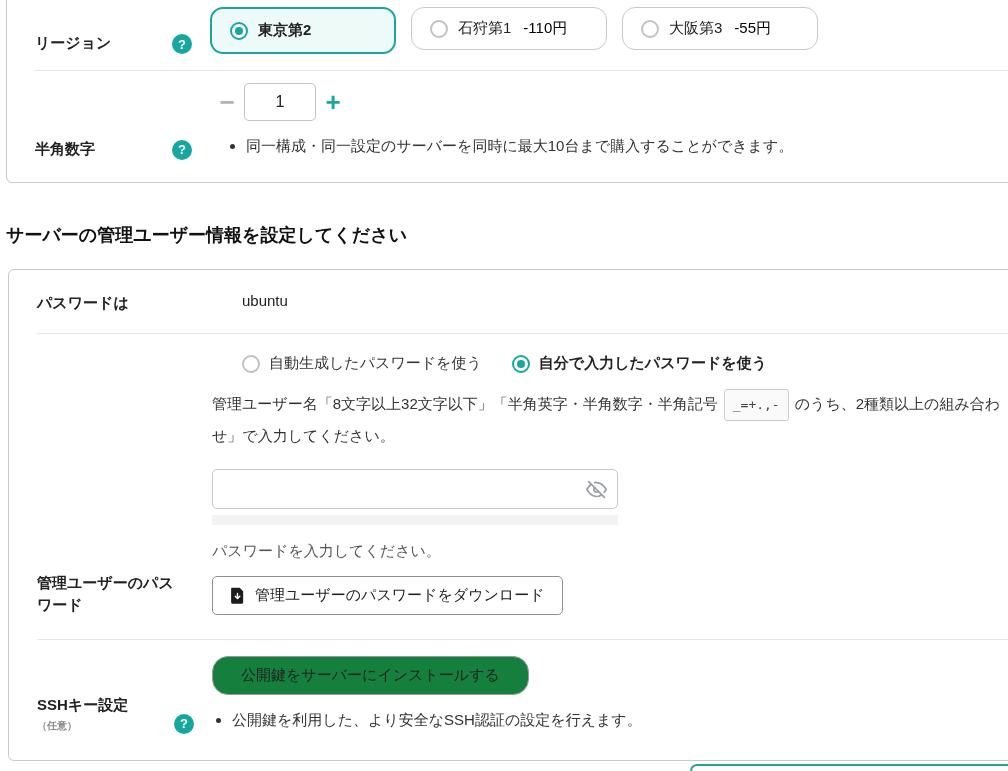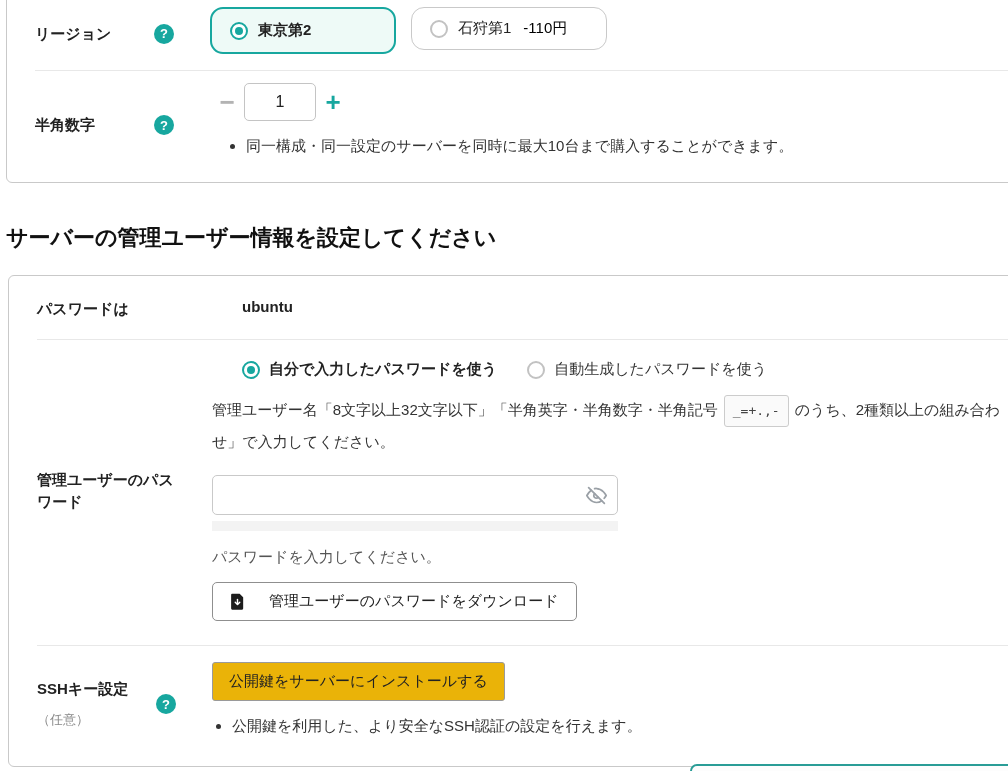--- a/index.html
+++ b/index.html
@@ -10,25 +10,25 @@
     font-size:15px; color:#222;
   }
   .card {
     border:1px solid #c9c9c9; border-radius:6px;
     width:1032px; background:#fff;
   }
   .card1 { margin-left:6px; margin-top:-10px; }
   .card2 { margin-left:8px; }
   .row { display:flex; padding:18px 0 18px 28px; }
   .label-col {
-    width:175px; flex:none; display:flex; align-items:center;
-    justify-content:space-between; padding-right:36px;
+    width:175px; flex:none; display:flex; align-items:flex-end;
+    justify-content:space-between; padding-right:18px;
   }
   .label-txt { font-weight:bold; width:138px; line-height:1.45; }
-  .label-sub { font-weight:normal; color:#8a8a8a; font-size:13px; margin-top:11px; }
+  .label-sub { font-weight:bold; color:#8a8a8a; font-size:10px; margin-top:4px; }
   .help {
     width:20px; height:20px; flex:none; border-radius:50%;
     background:var(--teal); color:#fff; font-size:13px; font-weight:bold;
     display:flex; align-items:center; justify-content:center; margin-top:0;
     cursor:pointer; user-select:none;
   }
   .content-col { flex:1; min-width:0; }
   .divider { border-top:1px solid #e8e8e8; margin-left:28px; }
 
   :root { --teal:#17a79f; --teal-bg:#eefaf7; }
@@ -62,24 +62,24 @@
     cursor:pointer; user-select:none; line-height:38px; }
   .step-minus { color:#b3b3b3; }
   .step-plus  { color:var(--teal); }
   .qty-input {
     width:72px; height:38px; border:1px solid #c4c4c4; border-radius:5px;
     text-align:center; font-size:16px; font-family:inherit; color:#222; outline:none;
   }
   ul.notes { margin:14px 0 0 36px; color:#333; }
   ul.notes li { margin-bottom:2px; line-height:1.5; }
 
-  h2.section-heading { font-size:22px; font-weight:bold; color:#111;
+  h2.section-heading { font-size:18px; font-weight:bold; color:#111;
     margin:40px 0 22px 6px; }
 
-  .value-bold { font-weight:bold;margin-top:28px; }
+  .value-bold { font-weight:normal;margin-top:28px; }
 
   
   .radio-group { display:flex; align-items:center; gap:30px; margin-left:30px; }
   .radio-item { display:flex; align-items:center; gap:9px; cursor:pointer; }
   .radio-item .lbl-bold { font-weight:bold; }
   .radio-item .lbl-norm { color:#333; }
   .hint { margin-top:16px; line-height:2.0; color:#333; max-width:800px; }
   .sym-box {
     display:inline-block; font-family:"DejaVu Sans Mono","Liberation Mono",monospace;
     font-size:13px; border:1px solid #ccc; background:#fafafa; border-radius:3px;
@@ -87,28 +87,28 @@
   }
   .pw-wrap { position:relative; width:406px; margin-top:18px; }
   .pw-input {
     width:100%; height:40px; border:1px solid #c9c9c9; border-radius:5px;
     padding:0 40px 0 12px; font-size:15px; font-family:inherit; outline:none;
   }
   .eye { position:absolute; right:11px; top:10px; cursor:pointer; }
   .strength { width:406px; height:10px; background:#f3f3f3; margin-top:6px; }
   .pw-help { color:#555; margin-top:17px; }
   .btn-outline {
-    display:inline-flex; align-items:center; gap:24px;
+    display:inline-flex; align-items:center; gap:10px;
     border:1px solid #8f8f8f; border-radius:5px; background:#fff;
     padding:9px 17px; font-size:15px; color:#222; cursor:pointer;
     font-family:inherit; margin-top:15px;
   }
   .btn-plain {
-    display:inline-block; border:1px solid #9a9a9a; border-radius:3px;
-    background:#eab308; padding:9px 16px; font-size:15px; color:#222;
+    display:inline-block; border:1px solid #9a9a9a; border-radius:16px;
+    background:#15803d; padding:9px 28px; font-size:15px; color:#222;
     cursor:pointer; font-family:inherit; margin-top:-6px;
   }
 
   .bottom-sliver {
     position:absolute; left:690px; top:764px; width:334px; height:46px;
     border:2px solid #2a9d97; border-radius:7px; background:#fdfdfd;
   }
 </style>
 </head>
 <body>
@@ -124,20 +124,25 @@
       <div class="opt-row">
         <div class="opt-box selected">
           <span class="radio on"></span>
           <span>東京第2</span>
         </div>
         <div class="opt-box">
           <span class="radio off"></span>
           <span>石狩第1</span>
           <span class="price">-110円</span>
         </div>
+        <div class="opt-box">
+          <span class="radio off"></span>
+          <span>大阪第3</span>
+          <span class="price">-55円</span>
+        </div>
       </div>
     </div>
   </div>
 
   <div class="divider"></div>
 
   <div class="row" style="padding-top:20px;padding-bottom:22px;">
     <div class="label-col">
       <span class="label-txt">半角数字</span>
       <span class="help">?</span>
@@ -170,26 +175,26 @@
 
   <div class="divider"></div>
 
   <div class="row" style="padding-top:20px;padding-bottom:24px;">
     <div class="label-col">
       <span class="label-txt">管理ユーザーのパスワード</span>
     </div>
     <div class="content-col">
       <div class="radio-group">
         <span class="radio-item">
+          <span class="radio off"></span>
+          <span class="lbl-norm">自動生成したパスワードを使う</span>
+        </span>
+        <span class="radio-item">
           <span class="radio on"></span>
           <span class="lbl-bold">自分で入力したパスワードを使う</span>
-        </span>
-        <span class="radio-item">
-          <span class="radio off"></span>
-          <span class="lbl-norm">自動生成したパスワードを使う</span>
         </span>
       </div>
 
       <p class="hint"><span>管理ユーザー名「8文字以上32文字以下」「半角英字・半角数字・半角記号</span><span class="sym-box">_=+.,-</span><span>のうち、2種類以上の組み合わせ」で入力してください。</span></p>
 
       <div class="pw-wrap">
         <input type="password" class="pw-input" value="" style="">
         <span class="eye">
           <svg width="21" height="21" viewBox="0 0 24 24" fill="none" stroke="#9aa0a6" stroke-width="2" stroke-linecap="round" stroke-linejoin="round">
             <path d="M17.94 17.94A10.07 10.07 0 0 1 12 20c-7 0-11-8-11-8a18.45 18.45 0 0 1 5.06-5.94"></path>

